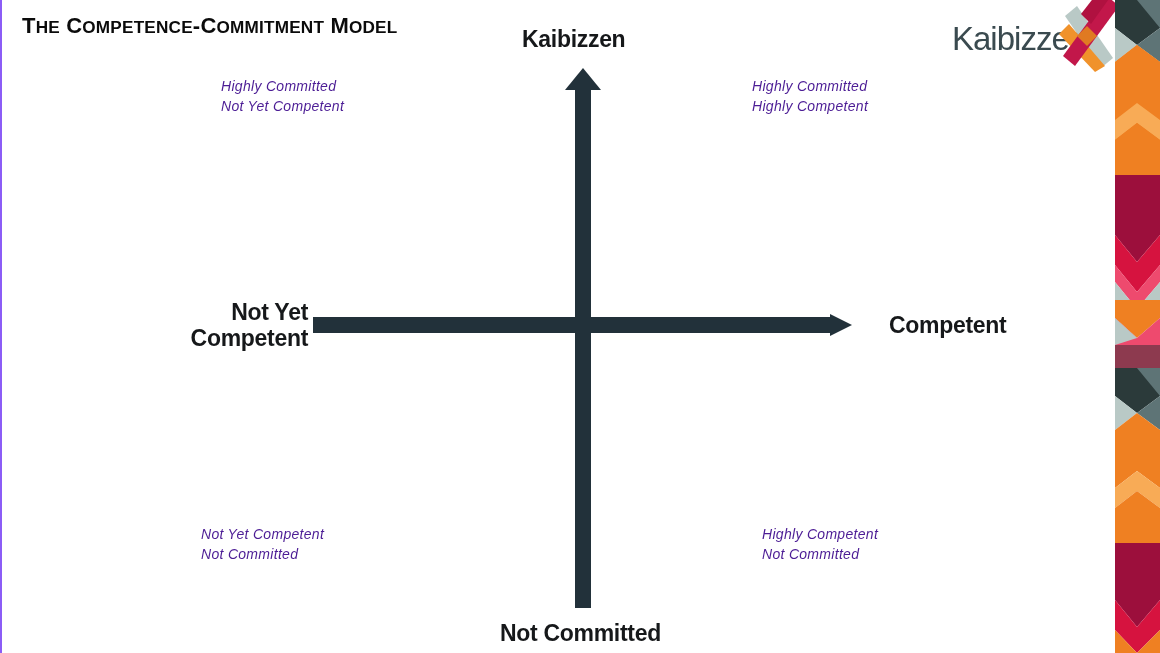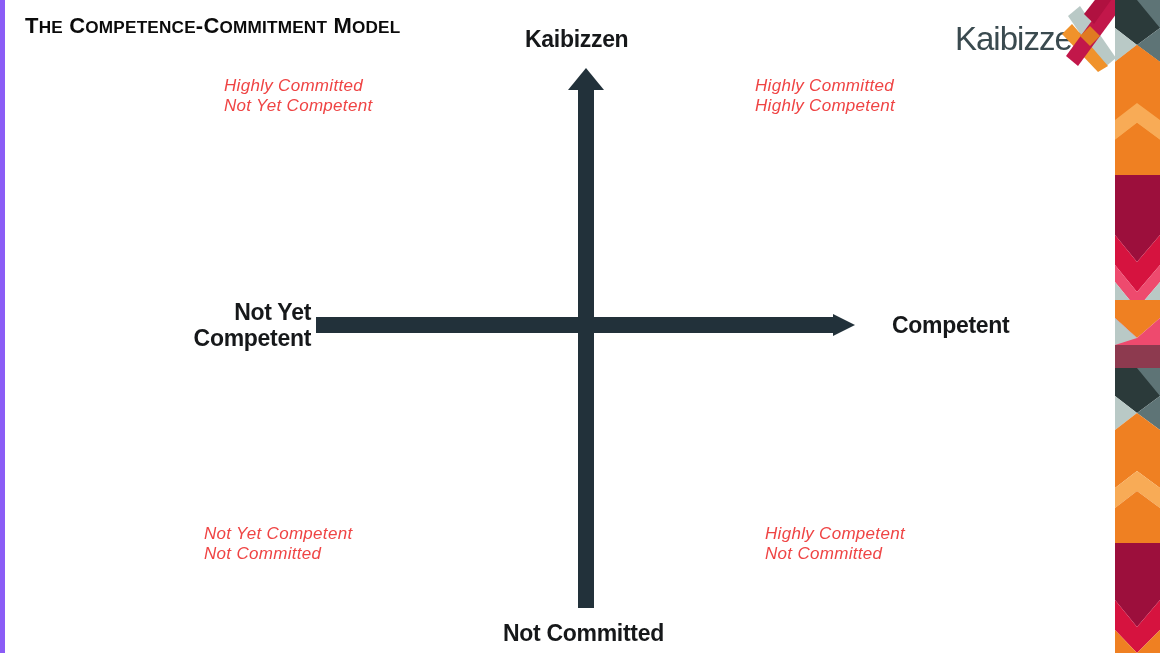--- a/index.html
+++ b/index.html
@@ -9,21 +9,21 @@
   }
   body {
     font-family: "Liberation Sans", sans-serif;
   }
   .slide {
     position: relative;
     width: 1160px;
     height: 653px;
     background: #ffffff;
     overflow: hidden;
-    border-left: 5px solid #8b5cf6;
+    border-left: 2px solid #8b5cf6;
     box-sizing: border-box;
   }
 
   
   .title {
     position: absolute;
     left: 20px;
     top: 13px;
     font-family: "Liberation Sans", sans-serif;
     font-weight: bold;
@@ -96,23 +96,23 @@
     text-align: right;
     white-space: normal;
   }
 
   
   .quad {
     position: absolute;
     font-family: "Liberation Sans", sans-serif;
     font-style: italic;
     font-weight: normal;
-    font-size: 17px;
+    font-size: 14px;
     line-height: 20px;
-    color: #ef4444;
+    color: #4c1d95;
     white-space: pre-line;
     letter-spacing: 0.3px;
   }
   .quad-tl { left: 219px; top: 76px; }
   .quad-tr { left: 750px; top: 76px; }
   .quad-bl { left: 199px; top: 524px; }
   .quad-br { left: 760px; top: 524px; }
 
   
   .logo {

